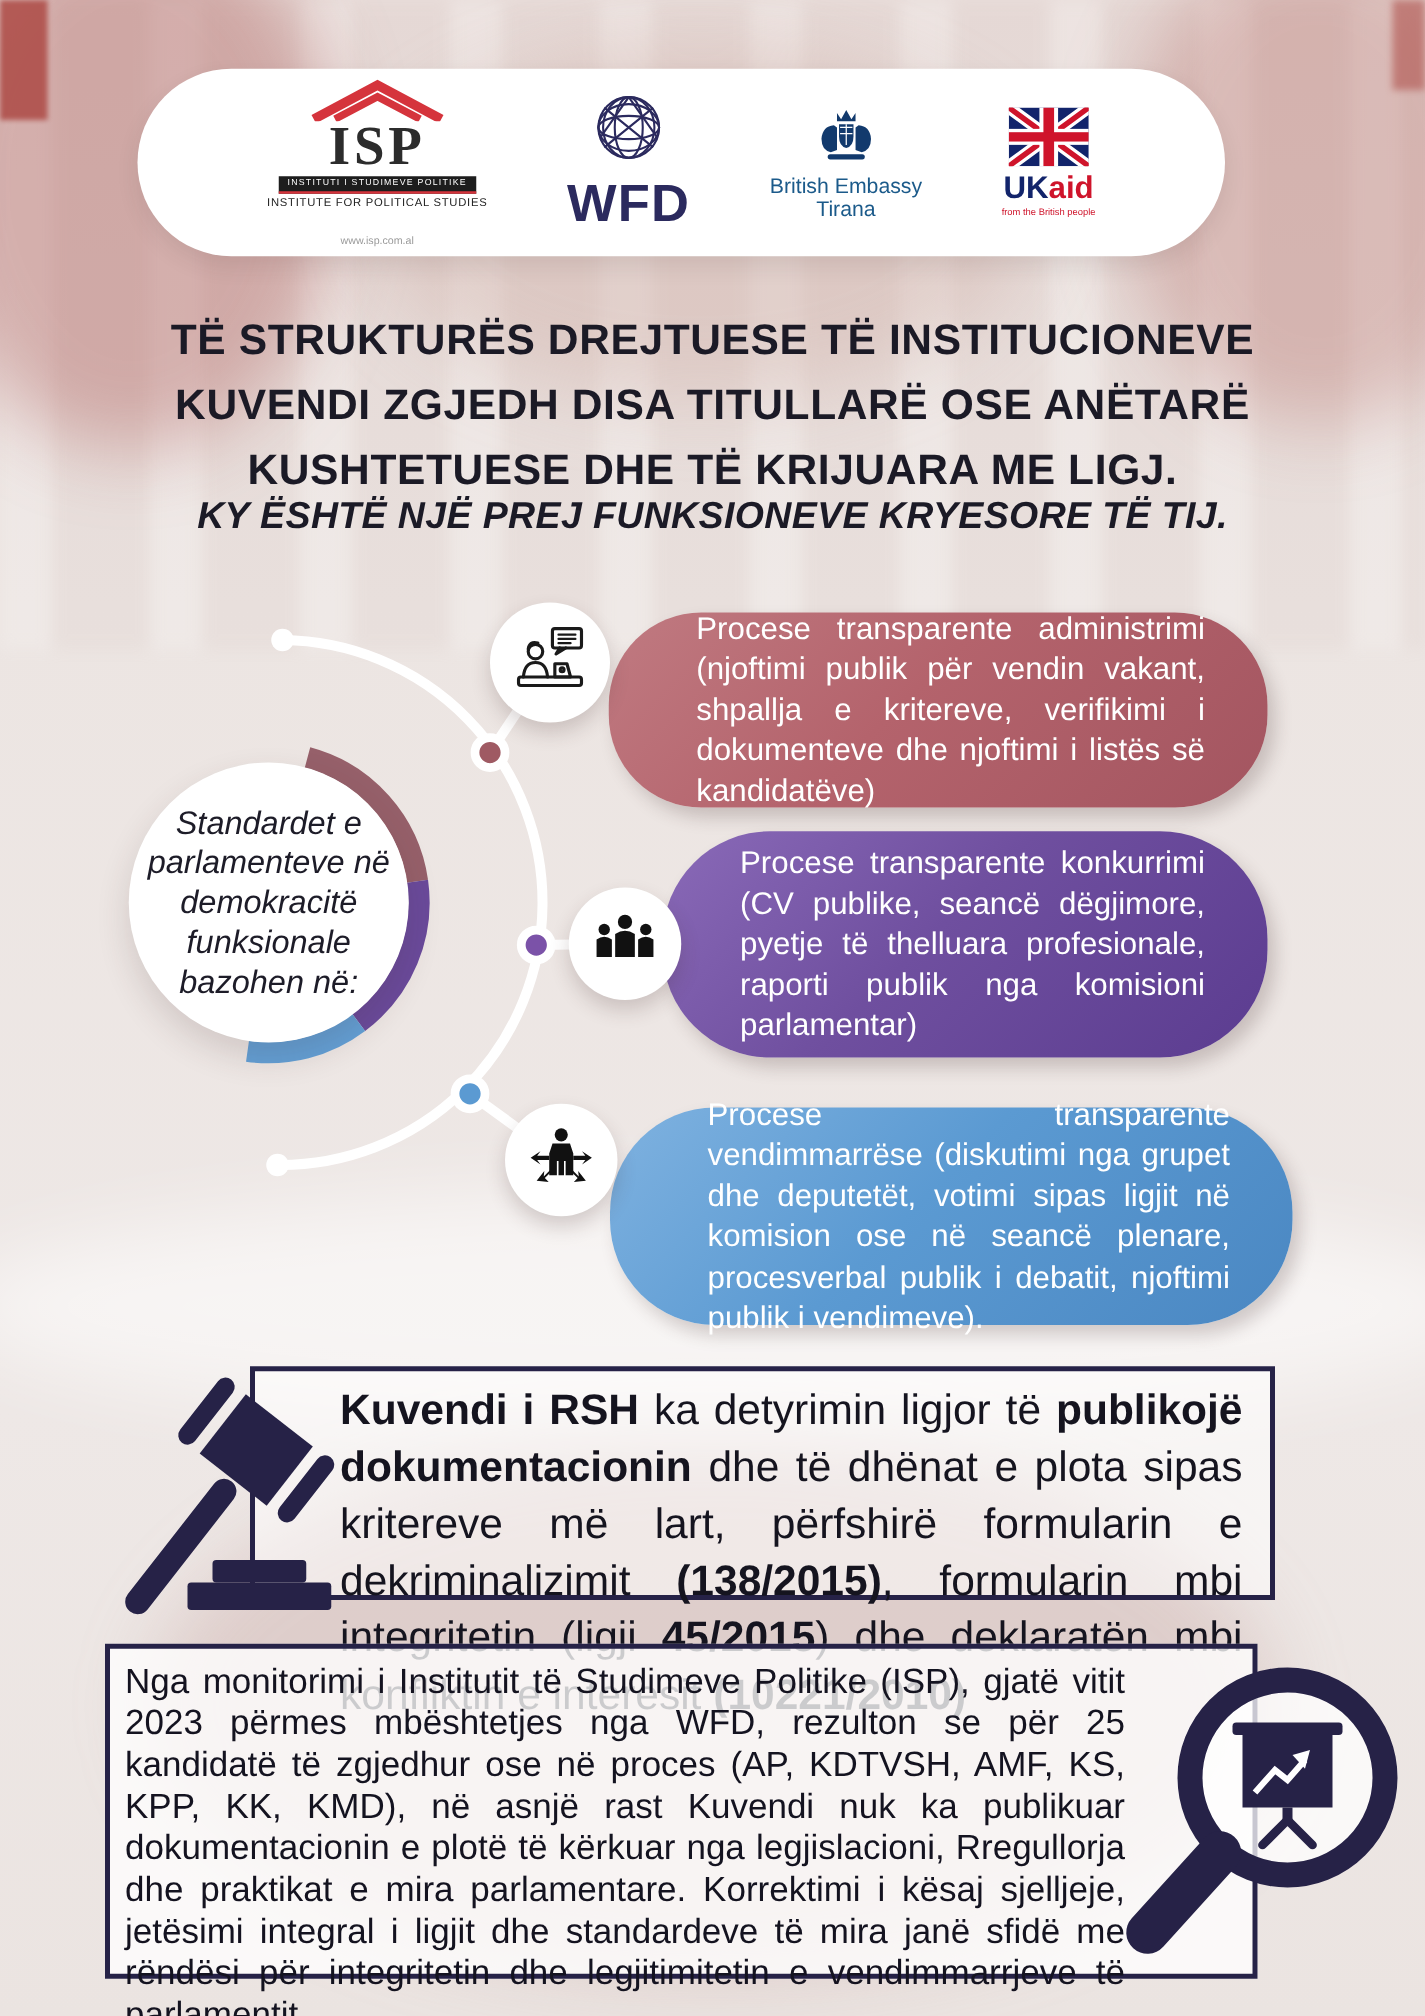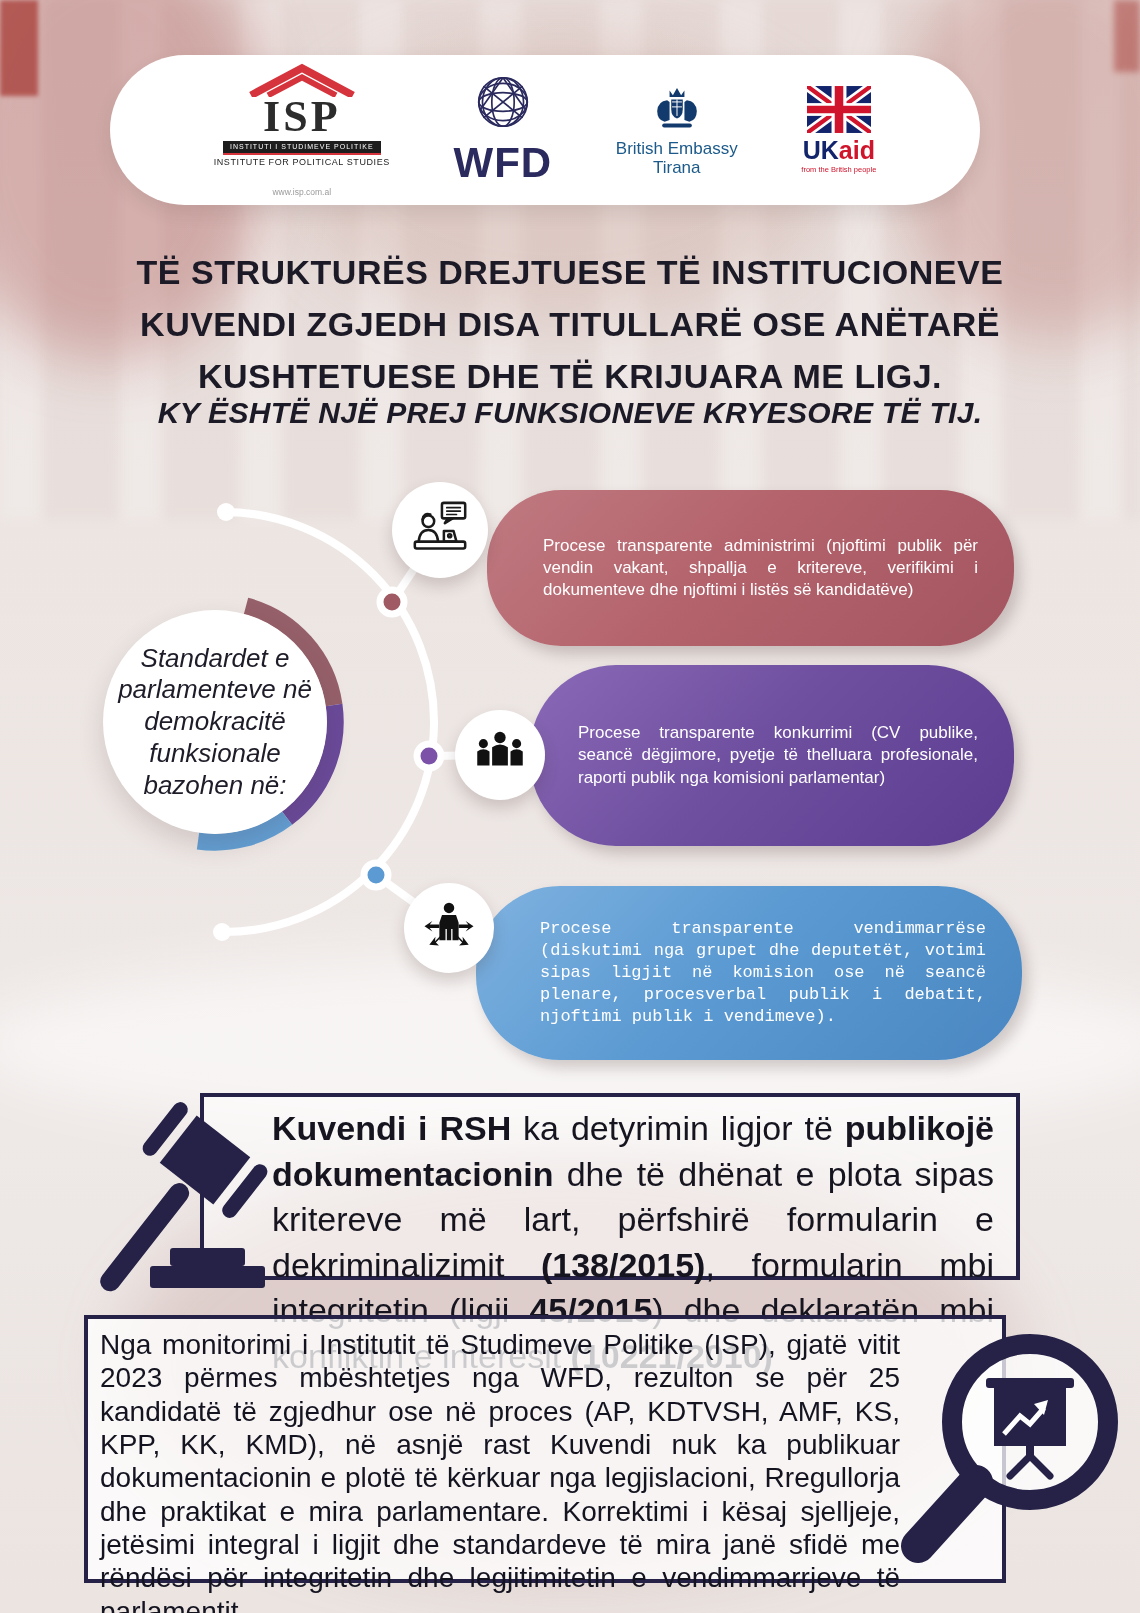--- a/index.html
+++ b/index.html
@@ -56,27 +56,27 @@
     box-shadow:0 12px 26px rgba(70,45,45,.16);display:flex;align-items:center;justify-content:center;}
   .hub-text{width:196px;text-align:center;font-size:26px;font-weight:400;font-style:italic;color:#1d1c28;line-height:1.22;}
   .icon-circle{position:absolute;border-radius:50%;background:#fff;box-shadow:0 8px 16px rgba(70,45,45,.20);
     display:flex;align-items:center;justify-content:center;}
   .ic1{left:392px;top:482px;width:96px;height:96px;}
   .ic2{left:455px;top:710px;width:90px;height:90px;}
   .ic3{left:404px;top:883px;width:90px;height:90px;}
 
   .pbox{position:absolute;color:#fff;box-sizing:border-box;display:flex;align-items:center;
     box-shadow:6px 8px 14px rgba(70,45,45,.22);}
-  .pbox p{margin:2px;font-size:17px;line-height:1.3;text-align:justify;}
+  .pbox p{margin:16px;font-size:25px;line-height:1.3;text-align:justify;}
   .pbox1{left:487px;top:490px;width:527px;height:156px;border-radius:74px;padding:10px 34px 10px 54px;
     background:linear-gradient(135deg,var(--rose-l),var(--rose) 45%,var(--rose-d));}
   .pbox2{left:530px;top:665px;width:484px;height:181px;border-radius:86px;padding:10px 34px 10px 46px;
     background:linear-gradient(135deg,var(--purple-l),var(--purple) 45%,var(--purple-d));}
-  .pbox3{left:476px;top:886px;width:546px;height:174px;border-radius:84px;padding:10px 34px 10px 62px;
-    background:linear-gradient(135deg,var(--blue-l),var(--blue) 45%,var(--blue-d));font-family:Liberation Mono, monospace;}
+  .pbox3{left:488px;top:886px;width:546px;height:174px;border-radius:84px;padding:10px 34px 10px 62px;
+    background:linear-gradient(135deg,var(--blue-l),var(--blue) 45%,var(--blue-d));}
 
   
   .legal-box{position:absolute;left:200px;top:1093px;width:820px;height:187px;border:4px solid var(--navy);
     background:rgba(255,255,255,.55);box-sizing:border-box;}
   .legal-text{position:absolute;left:272px;top:1106px;width:722px;font-size:34px;line-height:1.34;
     color:#15141f;text-align:justify;}
   .gavel-svg{position:absolute;left:50px;top:1075px;}
 
   
   .monitor-box{position:absolute;left:84px;top:1315px;width:922px;height:268px;border:4px solid var(--navy);

